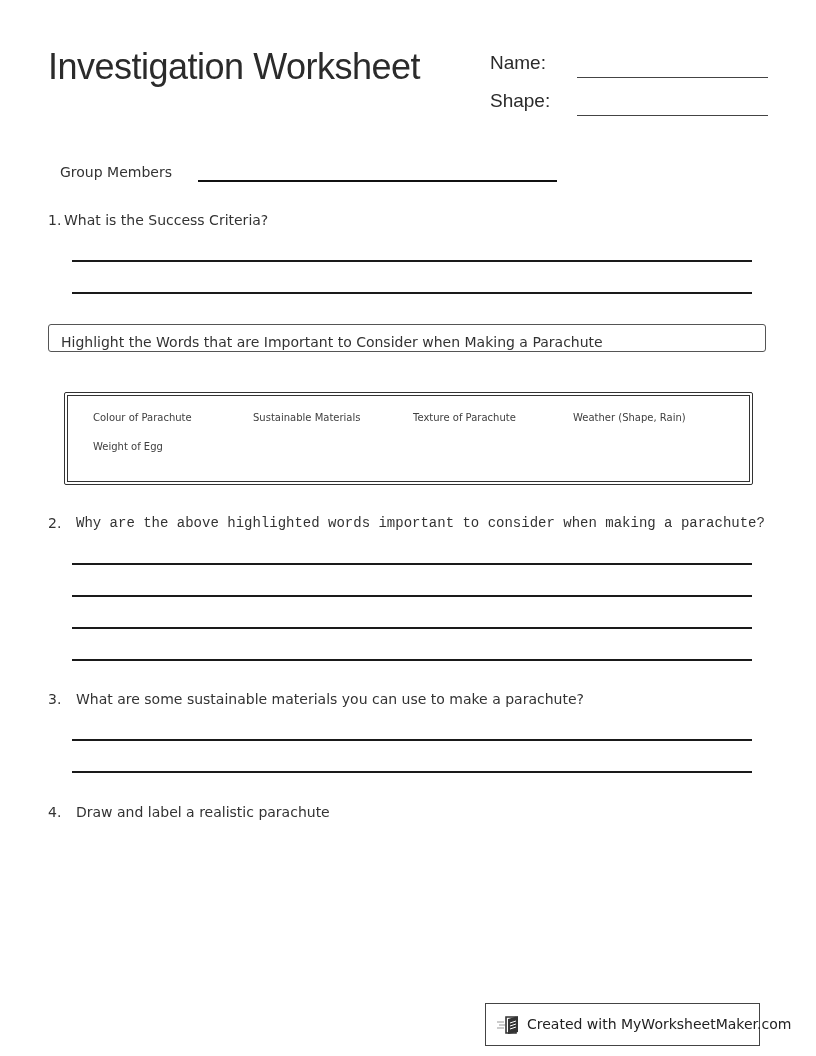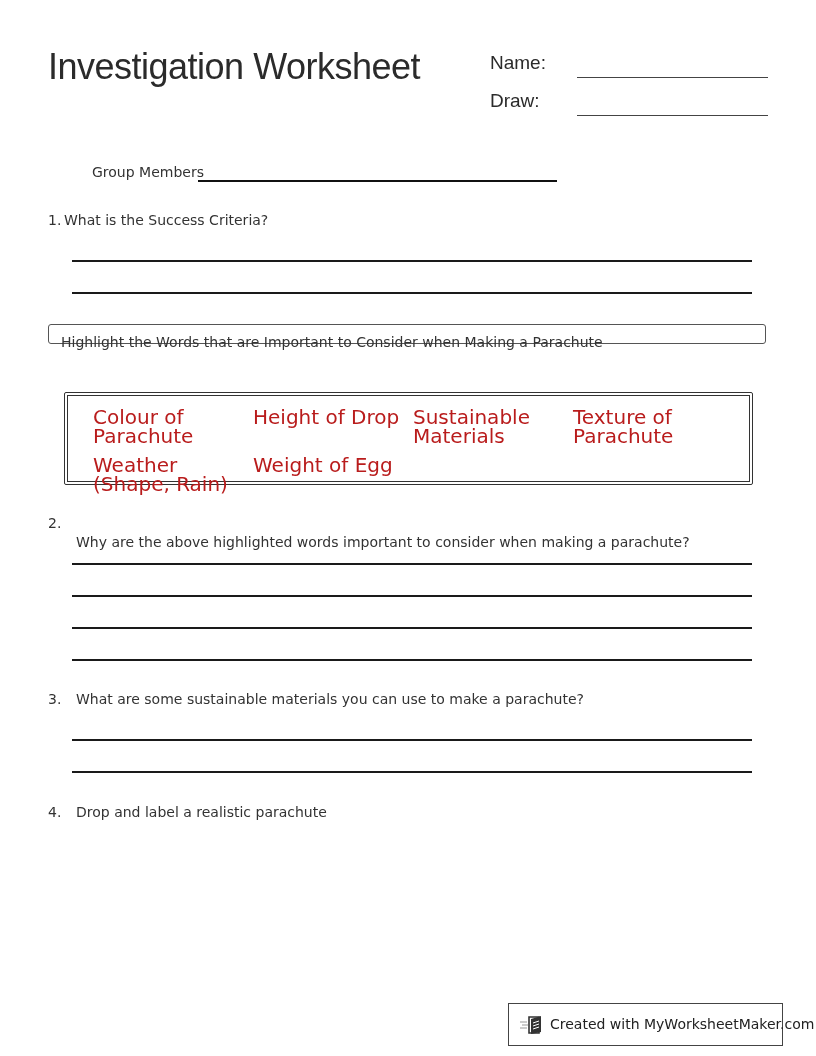--- a/index.html
+++ b/index.html
@@ -7,80 +7,79 @@
          font-family: "DejaVu Sans", sans-serif; color: #333333; }
   .abs { position: absolute; }
   .title { left: 48px; top: 46px; font-size: 36px; color: #2b2b2b; letter-spacing: -0.5px;
            font-family: "Liberation Sans", sans-serif; font-weight: normal; }
   .hdr-label { font-size: 19px; color: #2b2b2b; font-family: "Liberation Sans", sans-serif; text-align: left; width: 80px; }
   .hdr-line { height: 1px; background: #444; width: 191px; left: 577px; }
   .text14 { font-size: 14px; color: #333; }
   .num { font-size: 14px; color: #333; width: 20px; }
   .answer-line { left: 72px; width: 680px; height: 2px; background: #1a1a1a; }
   .gm-line { left: 198px; width: 359px; height: 2px; background: #111; }
-  .instr-box { left: 48px; top: 324px; width: 718px; height: 20px; border: 1px solid #555;
+  .instr-box { left: 48px; top: 324px; width: 718px; height: 28px; border: 1px solid #555;
                border-radius: 3px; box-sizing: border-box; }
   .instr-text { position: absolute; left: 12px; top: 9px; font-size: 14px; color: #333; white-space: nowrap; }
   .word-box { left: 64px; top: 392px; width: 689px; height: 93px; border: 3px double #333;
               box-sizing: border-box; border-width: 4px; border-radius: 2px; }
   .word-grid { position: absolute; left: 25px; top: 12px; display: grid;
                grid-template-columns: 160px 160px 160px 160px; row-gap: 10px; }
-  .word { font-size: 20px; color: #b91c1c; line-height: 19px; }
-  .footer { left: 485px; top: 1003px; width: 275px; height: 43px; border: 1px solid #444; box-sizing: border-box; margin-left: 23px; }
+  .word { font-size: 10px; color: #404040; line-height: 19px; }
+  .footer { left: 485px; top: 1003px; width: 275px; height: 43px; border: 1px solid #444; box-sizing: border-box; }
   .footer-icon { position: absolute; left: 10px; top: 11px; width: 26px; height: 20px; }
   .footer-text { position: absolute; left: 41px; top: 12px; font-size: 14px; color: #222; white-space: nowrap; }
 </style>
 </head>
 <body>
 
 <div class="abs title">Investigation Worksheet</div>
 
 <div class="abs hdr-label" style="left:490px; top:52px;">Name:</div>
 <div class="abs hdr-line" style="top:77px;"></div>
 
-<div class="abs hdr-label" style="left:490px; top:90px;">Draw:</div>
+<div class="abs hdr-label" style="left:490px; top:90px;">Shape:</div>
 <div class="abs hdr-line" style="top:115px;"></div>
 
-<div class="abs text14" style="left:92px; top:164px;">Group Members</div>
+<div class="abs text14" style="left:60px; top:164px;">Group Members</div>
 <div class="abs gm-line" style="top:180px;"></div>
 
 <div class="abs num" style="left:48px; top:212px;">1.</div>
 <div class="abs text14" style="left:64px; top:212px;">What is the Success Criteria?</div>
 <div class="abs answer-line" style="top:260px;"></div>
 <div class="abs answer-line" style="top:292px;"></div>
 
 <div class="abs instr-box">
   <span class="instr-text">Highlight the Words that are Important to Consider when Making a Parachute</span>
 </div>
 
 <div class="abs word-box">
   <div class="word-grid">
     <div class="word">Colour of Parachute</div>
-    <div class="word">Height of Drop</div>
     <div class="word">Sustainable Materials</div>
     <div class="word">Texture of Parachute</div>
     <div class="word">Weather (Shape, Rain)</div>
     <div class="word">Weight of Egg</div>
   </div>
 </div>
 
 <div class="abs num" style="left:48px; top:515px;">2.</div>
-<div class="abs text14" style="left:76px; top:534px;">Why are the above highlighted words important to consider when making a parachute?</div>
+<div class="abs text14" style="left:76px; top:515px;font-family:Liberation Mono, monospace;">Why are the above highlighted words important to consider when making a parachute?</div>
 <div class="abs answer-line" style="top:563px;"></div>
 <div class="abs answer-line" style="top:595px;"></div>
 <div class="abs answer-line" style="top:627px;"></div>
 <div class="abs answer-line" style="top:659px;"></div>
 
 <div class="abs num" style="left:48px; top:691px;">3.</div>
 <div class="abs text14" style="left:76px; top:691px;">What are some sustainable materials you can use to make a parachute?</div>
 <div class="abs answer-line" style="top:739px;"></div>
 <div class="abs answer-line" style="top:771px;"></div>
 
 <div class="abs num" style="left:48px; top:804px;">4.</div>
-<div class="abs text14" style="left:76px; top:804px;">Drop and label a realistic parachute</div>
+<div class="abs text14" style="left:76px; top:804px;">Draw and label a realistic parachute</div>
 <div class="abs" style="left:72px; top:830px; width:680px; height:160px;"></div>
 
 <div class="abs footer">
   <span class="footer-icon">
     <svg width="26" height="20" viewBox="0 0 26 20">
       <line x1="1" y1="7" x2="8" y2="7" stroke="#999" stroke-width="1"></line>
       <line x1="3" y1="10" x2="9" y2="10" stroke="#999" stroke-width="1"></line>
       <line x1="1" y1="13" x2="8" y2="13" stroke="#999" stroke-width="1"></line>
       <path d="M10 2 L20 2 L20 18 L10 18 Z" fill="#fff" stroke="#333" stroke-width="1.6"></path>
       <path d="M12 4 L22 1 L22 17 L12 19 Z" fill="#333"></path>

